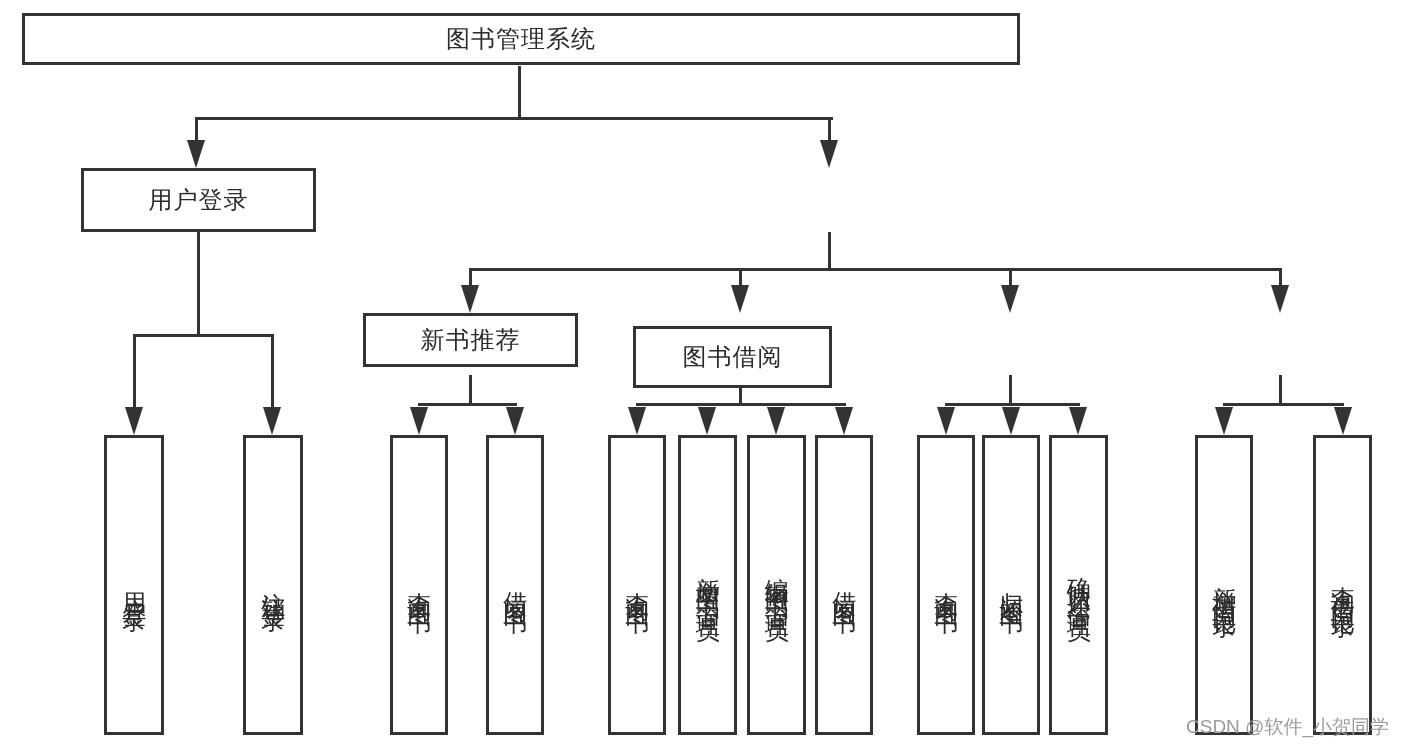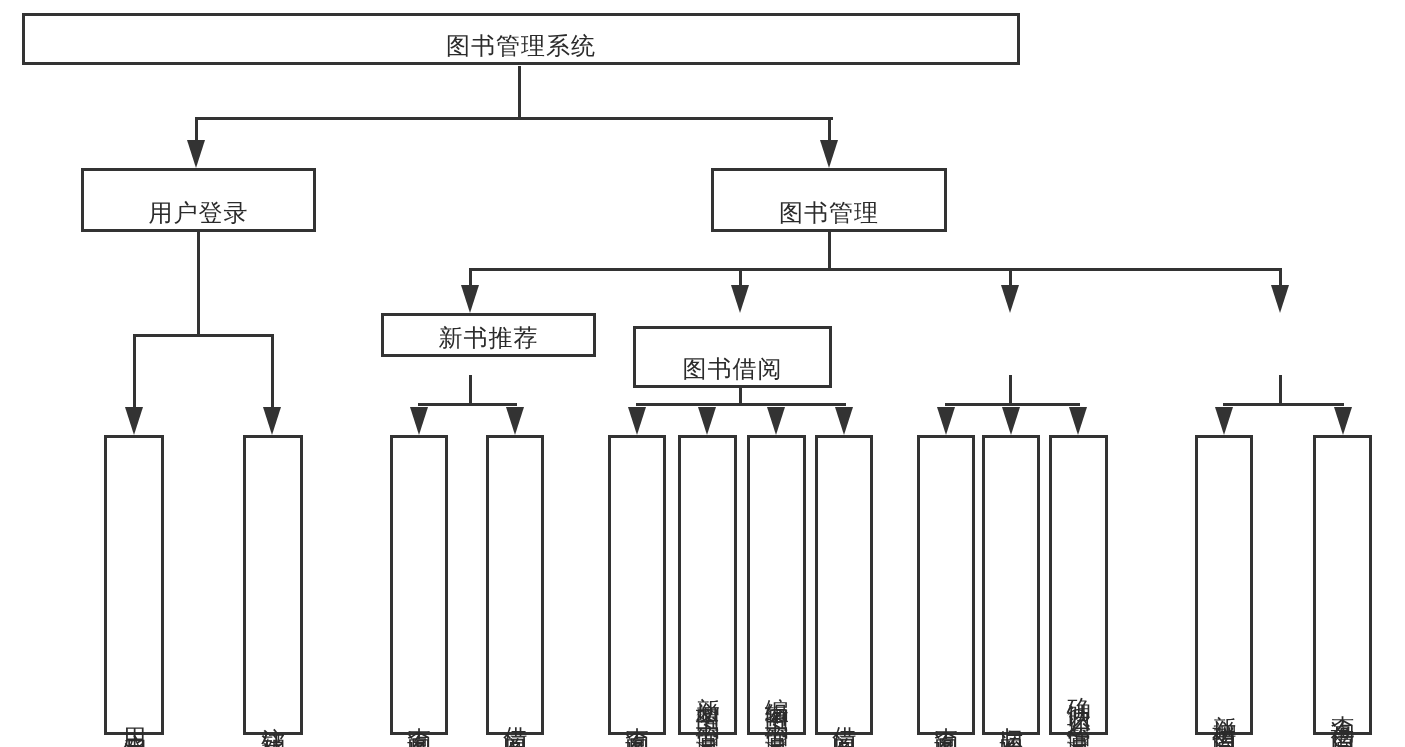--- a/index.html
+++ b/index.html
@@ -9,21 +9,21 @@
     background:#ffffff;
     font-family:"Liberation Sans","DejaVu Sans",sans-serif;
     overflow:hidden;
   }
   .box{
     position:absolute;
     box-sizing:border-box;
     border:3px solid #333333;
     background:#ffffff;
     display:flex;
-    align-items:flex-end;
+    align-items:center;
     justify-content:center;
     color:#2b2b2b;
   }
   .hlabel{
     font-size:24px;
     letter-spacing:1px;
     white-space:nowrap;
   }
   .vtext{
     writing-mode:vertical-rl;
@@ -104,25 +104,22 @@
   <div class="arrow" style="left:1215px;top:407px"></div>
   <div class="arrow" style="left:1334px;top:407px"></div>
 
   <div class="box" style="left:22px;top:13px;width:998px;height:52px">
     <span class="hlabel">图书管理系统</span>
   </div>
 
   <div class="box" style="left:81px;top:168px;width:235px;height:64px">
     <span class="hlabel">用户登录</span>
   </div>
-  <div class="box" style="left:711px;top:168px;width:236px;height:64px">
-    <span class="hlabel">图书管理</span>
-  </div>
 
-  <div class="box" style="left:381px;top:313px;width:215px;height:44px">
+  <div class="box" style="left:363px;top:313px;width:215px;height:54px">
     <span class="hlabel">新书推荐</span>
   </div>
   <div class="box" style="left:633px;top:326px;width:199px;height:62px">
     <span class="hlabel">图书借阅</span>
   </div>
 
   <div class="box" style="left:104px;top:435px;width:60px;height:300px">
     <span class="vtext">用户登录</span>
   </div>
   <div class="box" style="left:243px;top:435px;width:60px;height:300px">
@@ -159,14 +156,15 @@
     <span class="vtext">确认归还（管理员）</span>
   </div>
 
   <div class="box" style="left:1195px;top:435px;width:58px;height:300px">
     <span class="vtext">新增借阅记录</span>
   </div>
   <div class="box" style="left:1313px;top:435px;width:59px;height:300px">
     <span class="vtext">查询借阅记录</span>
   </div>
 
+  <div class="watermark">CSDN @软件_小贺同学</div>
 
 </div>
 
 </body></html>

